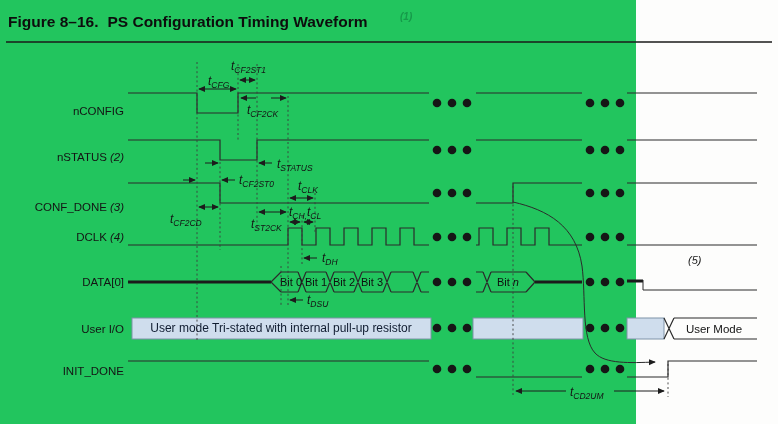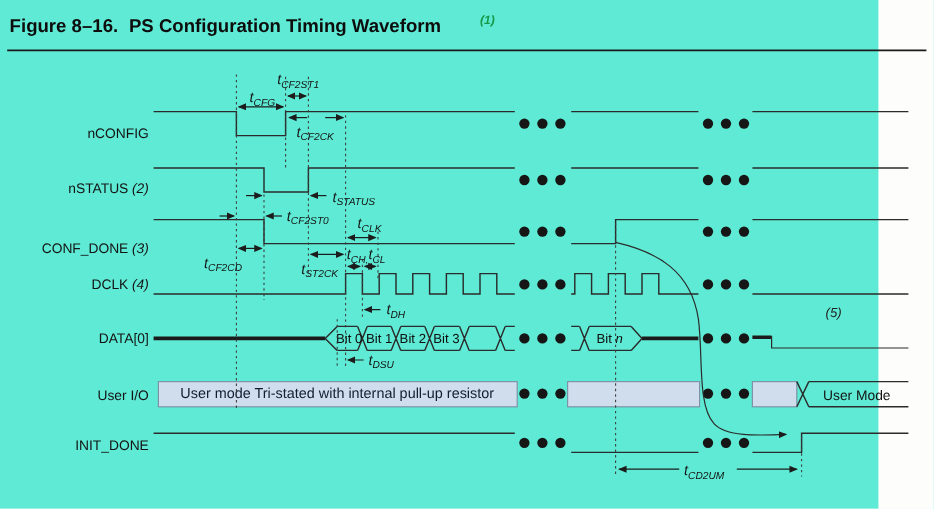--- a/index.html
+++ b/index.html
@@ -1,16 +1,16 @@
 <!DOCTYPE html>
 <html><head>
 <meta charset="utf-8">
 <style>
   html,body { margin:0; padding:0; background:#fdfdfc; }
-  .stage { width:732px; height:424px; position:relative; background:#5eead4;text-align:right; }
+  .stage { width:636px; height:424px; position:relative; background:#22c55e;text-align:right; }
   svg { display:block; }
   .sig   { stroke:#2b2b2b; stroke-width:1.2; fill:none; }
   .thick { stroke:#1b1b1b; stroke-width:3;   fill:none; }
   .thin  { stroke:#2b2b2b; stroke-width:1;   fill:none; }
   .dash  { stroke:#3c3c3c; stroke-width:0.9; stroke-dasharray:2 2.6; fill:none; }
   .dim   { stroke:#1c1c1c; stroke-width:1;   fill:none; }
   .rule  { stroke:#1a1a1a; stroke-width:1.6; }
   .dot   { fill:#161616; }
   .band  { stroke:#7e93a8; stroke-width:1; }
   .ttl   { font:bold 15.5px "Liberation Sans", sans-serif; fill:#0d0d0d; }

